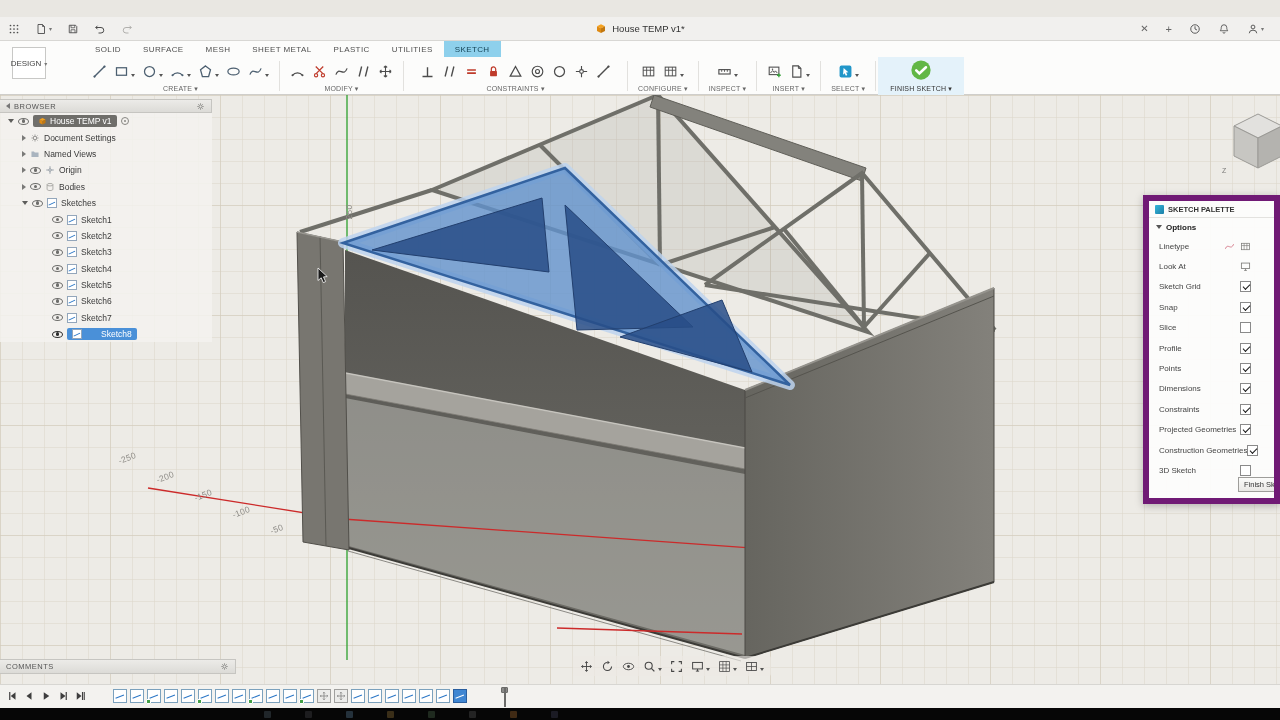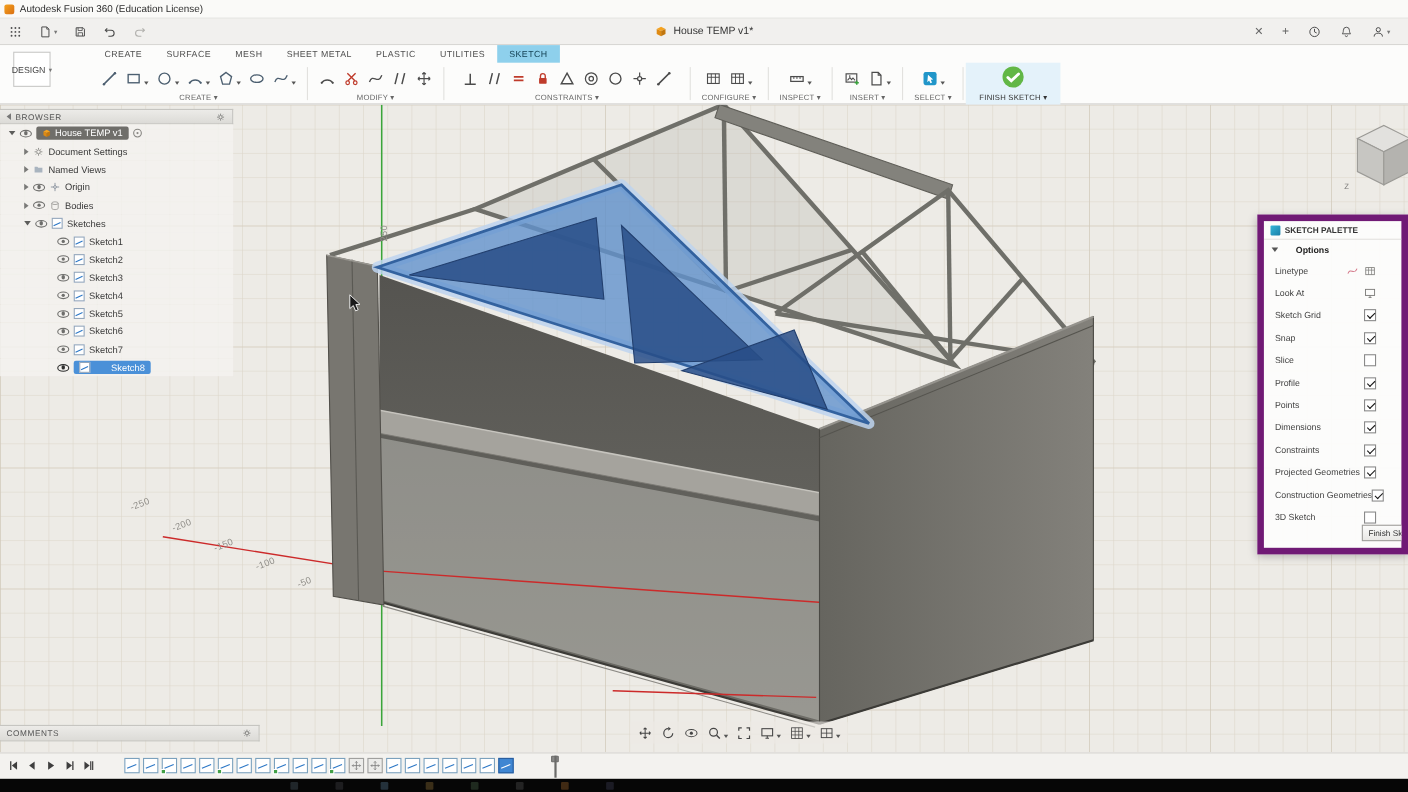--- a/index.html
+++ b/index.html
@@ -83,21 +83,21 @@
 .bic.g{color:#8d8c89}.bic.f{color:#a9b4bf}.bic.o{color:#7d8794}.bic.b{color:#8d8c89}
 .skic{flex:0 0 10px;width:10px;height:10px;background:#fff;border:1px solid #93a6bb;position:relative}
 .skic::after{content:"";position:absolute;left:1px;top:4px;width:7px;height:3px;border-top:1.5px solid #2a76c6;transform:rotate(-25deg)}
 .selpill{background:#4a90d8;color:#fff;display:flex;gap:19px;padding:1px 5px;border-radius:2px;align-items:center}
 
 .palette{position:absolute;left:1143px;top:195px;width:137px;height:309px;background:rgba(252,252,251,.97);
   border:6px solid #701a75;box-shadow:0 2px 8px rgba(0,0,0,.25);overflow:hidden;font-size:8px;color:#444}
 .pal-head{height:17px;display:flex;align-items:center;gap:4px;padding:0 6px;border-bottom:1px solid #e3e2df;
   font-size:7.5px;font-weight:bold;color:#333}
 .pal-ico{width:9px;height:9px;background:linear-gradient(135deg,#35b6d9,#1b7fa8);border-radius:1px}
-.pal-opt{height:18px;display:flex;align-items:center;gap:16px;padding:0 7px;font-weight:bold;color:#222;font-size:8px}
+.pal-opt{height:18px;display:flex;align-items:center;gap:4px;padding:0 7px;font-weight:bold;color:#222;font-size:8px}
 .prow{height:20.4px;display:flex;align-items:center;padding:0 23px 0 10px}
 .prow .lbl{flex:1;white-space:nowrap}
 .cb{width:11px;height:11px;border:1px solid #8a8a8a;background:#fff;position:relative;flex:0 0 auto}
 .cb.on::after{content:"";position:absolute;left:1.5px;top:2px;width:6px;height:3px;
   border-left:1.6px solid #1a1a1a;border-bottom:1.6px solid #1a1a1a;transform:rotate(-45deg)}
 .lt-icons{display:flex;gap:5px}
 .lt svg{width:11px;height:11px}
 .lt.a{color:#d4798a}.lt.b{color:#7b7a77}
 .finish-btn{position:absolute;right:-18px;bottom:6px;width:54px;height:15px;border:1px solid #9e9d9a;
   background:linear-gradient(#fbfbfa,#e9e8e5);font-size:7.5px;color:#333;display:flex;align-items:center;
@@ -417,24 +417,20 @@
 
   <div class="viewcube">
     <svg width="74" height="72" viewBox="0 0 74 72">
       <polygon points="16,22 40,10 64,22 40,34" fill="#e2e1de" stroke="#9b9a96" stroke-width="1"></polygon>
       <polygon points="16,22 40,34 40,64 16,52" fill="#c7c6c2" stroke="#9b9a96" stroke-width="1"></polygon>
       <polygon points="40,34 64,22 64,52 40,64" fill="#b4b3af" stroke="#9b9a96" stroke-width="1"></polygon>
     </svg>
     <span class="zlab">Z</span>
   </div>
 
-  <div class="titlebar">
-    <span class="fusion-logo"></span>
-    <span>Autodesk Fusion 360 (Education License)</span>
-  </div>
 
   <div class="appbar">
     <div class="ab-left">
       <span class="icwrap">
           <svg class="ic sz12">
             <use href="#sym-menugrid"></use>
           </svg>
         </span>
       <span class="icwrap">
           <svg class="ic sz12">
@@ -487,21 +483,21 @@
         </span>
     </div>
   </div>
 
   <div class="ribbon">
     <div class="design-dd">
       <span>DESIGN</span>
         <span class="car">▾</span>
     </div>
     <div class="tabs-row">
-        <div class="tab">CREATE</div>
+        <div class="tab">SOLID</div>
         <div class="tab">SURFACE</div>
         <div class="tab">MESH</div>
         <div class="tab">SHEET METAL</div>
         <div class="tab">PLASTIC</div>
         <div class="tab">UTILITIES</div>
         <div class="tab active">SKETCH</div>
       </div>
     <div class="tools-row">
       <div class="tgroup">
         <div class="ticons">

